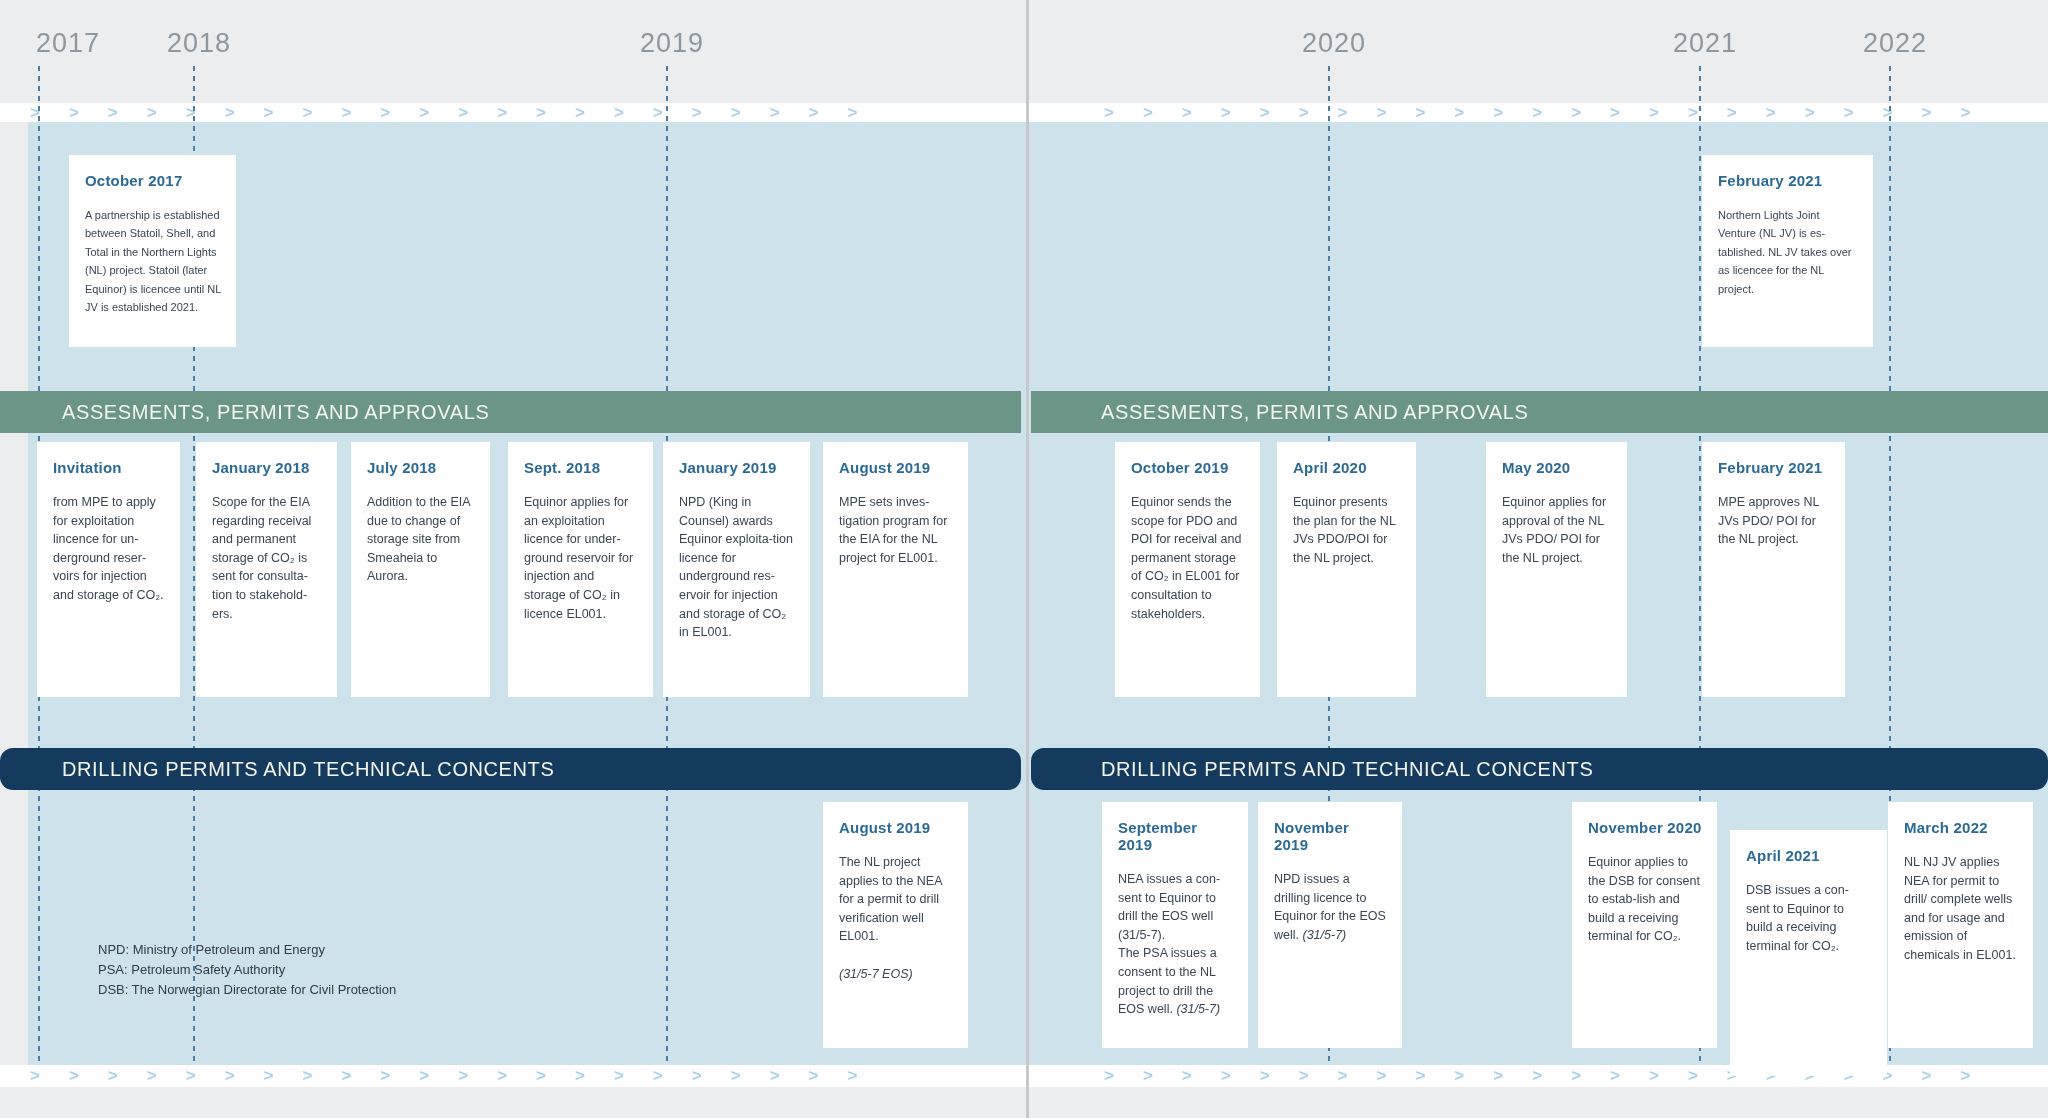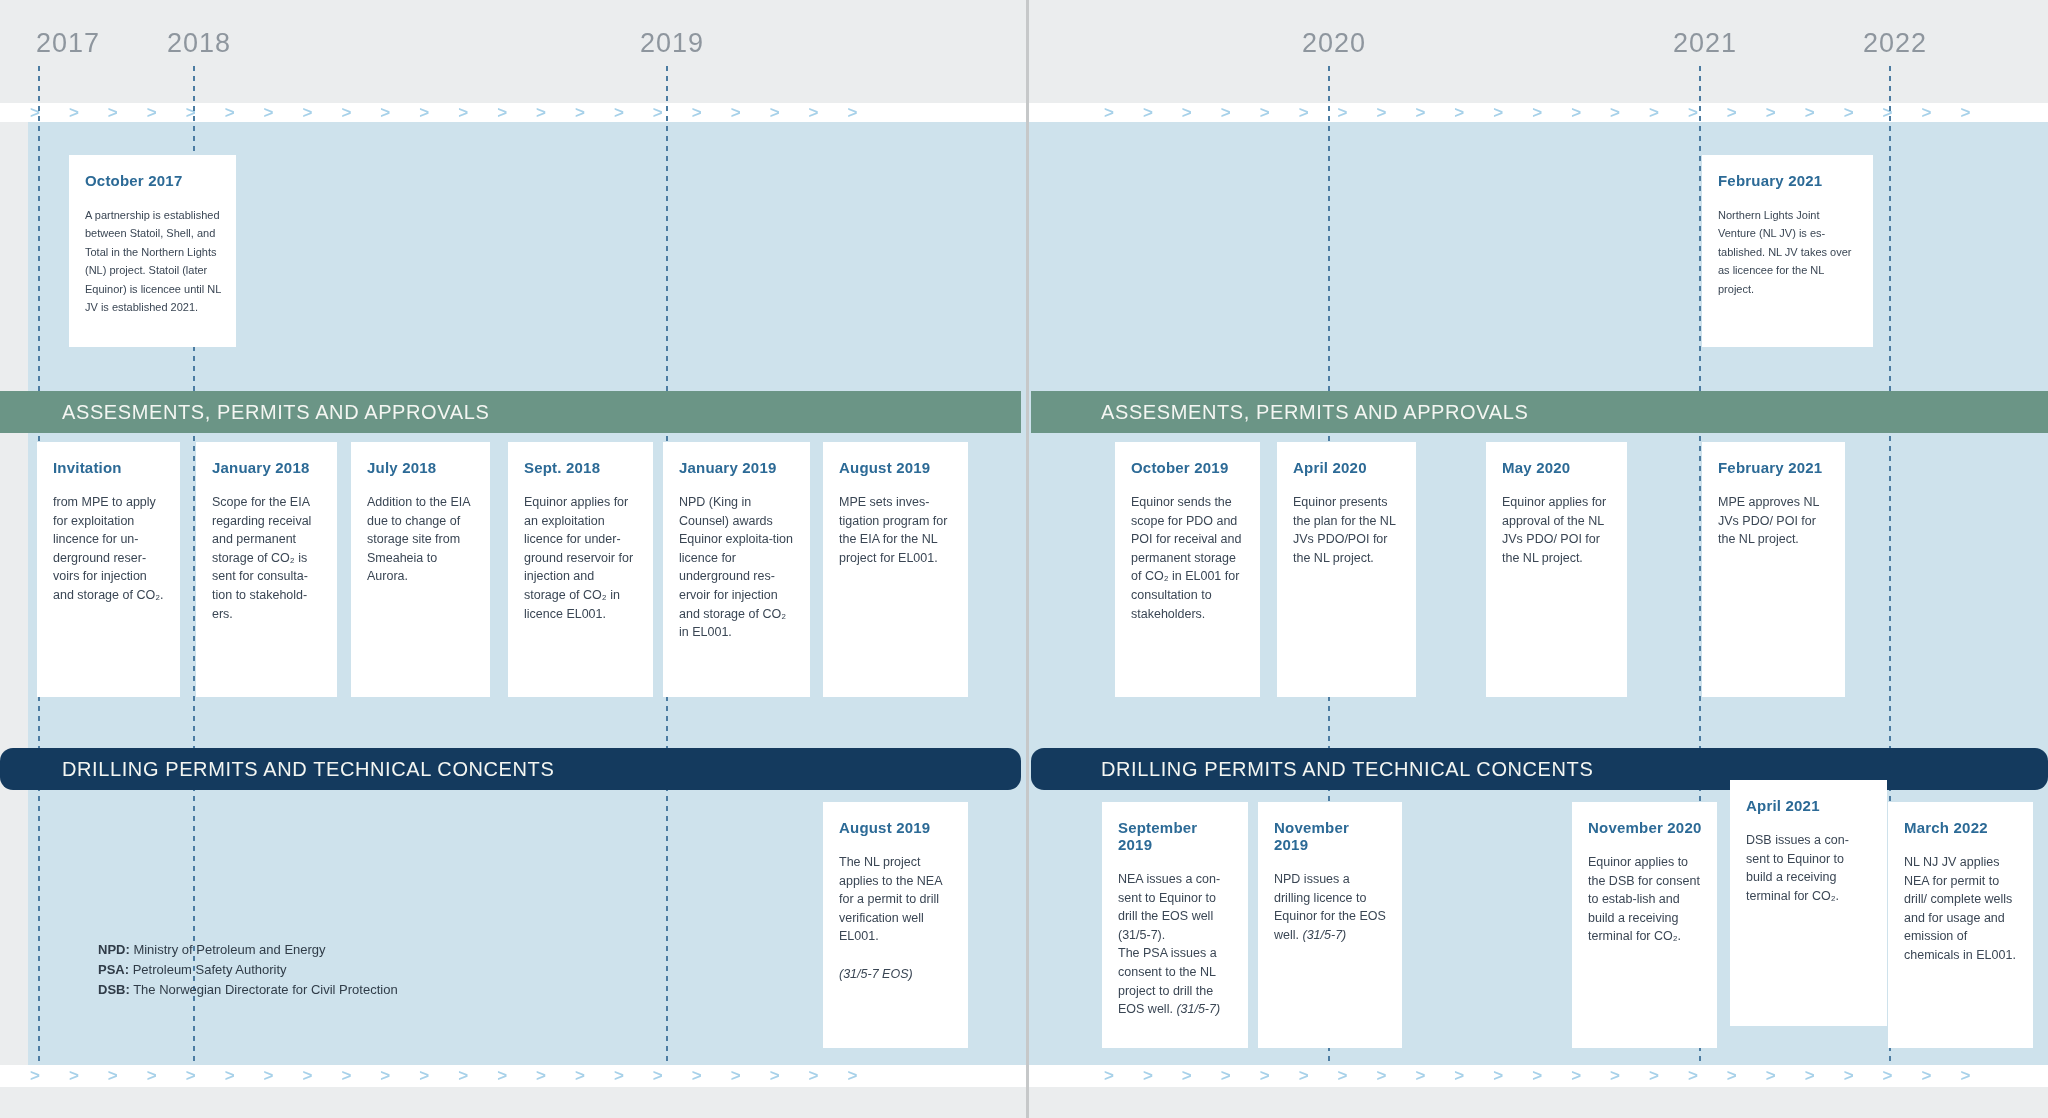--- a/index.html
+++ b/index.html
@@ -21,21 +21,21 @@
   .band .bt.r{margin-left:70px;}
   .card{position:absolute;background:#ffffff;z-index:4;box-sizing:border-box;
         padding:17px 15px 14px 16px;color:#3a4654;}
   .card h3{margin:0 0 17px 0;font-size:15px;font-weight:700;color:#2c6a96;letter-spacing:0.2px;}
   .card p{margin:0;font-size:12.5px;line-height:18.6px;}
   .card.hero p{font-size:11px;line-height:18.4px;}
   .card em{font-style:italic;}
   .card p.gap{margin-top:19px;}
   .divider{position:absolute;top:0;height:1118px;width:3px;background:#c6c8c9;z-index:2;}
   .legend{position:absolute;left:98px;top:940px;font-size:13px;line-height:20px;color:#303c48;z-index:4;}
-  .legend b{font-weight:700;}
+  .legend b{font-weight:400;}
 </style>
 </head>
 <body>
 
 <div id="stage">
 
   <div class="panel" style="left:28px;top:122px;width:998px;height:943px;"></div>
   <div class="panel" style="left:1029px;top:122px;width:1019px;height:943px;"></div>
 
   <div class="chevband" style="top:103px;height:19px;">
@@ -136,21 +136,21 @@
     <p><span>The PSA issues a consent to the NL project to drill the EOS well.</span> <em>(31/5-7)</em></p>
   </div>
   <div class="card" style="left:1258px;top:802px;width:144px;height:246px;">
     <h3>November 2019</h3>
     <p><span>NPD issues a drilling licence to Equinor for the EOS well.</span> <em>(31/5-7)</em></p>
   </div>
   <div class="card" style="left:1572px;top:802px;width:145px;height:246px;">
     <h3>November 2020</h3>
     <p>Equinor applies to the DSB for consent to estab-lish and build a receiving terminal for CO₂.</p>
   </div>
-  <div class="card" style="left:1730px;top:780px;width:157px;height:246px;">
+  <div class="card" style="left:1730px;top:830px;width:157px;height:246px;">
     <h3>April 2021</h3>
     <p>DSB issues a con-sent to Equinor to build a receiving terminal for CO₂.</p>
   </div>
   <div class="card" style="left:1888px;top:802px;width:145px;height:246px;">
     <h3>March 2022</h3>
     <p>NL NJ JV applies NEA for permit to drill/ complete wells and for usage and emission of chemicals in EL001.</p>
   </div>
 
   <div class="legend">
     <div><b>NPD:</b> <span>Ministry of Petroleum and Energy</span></div>

